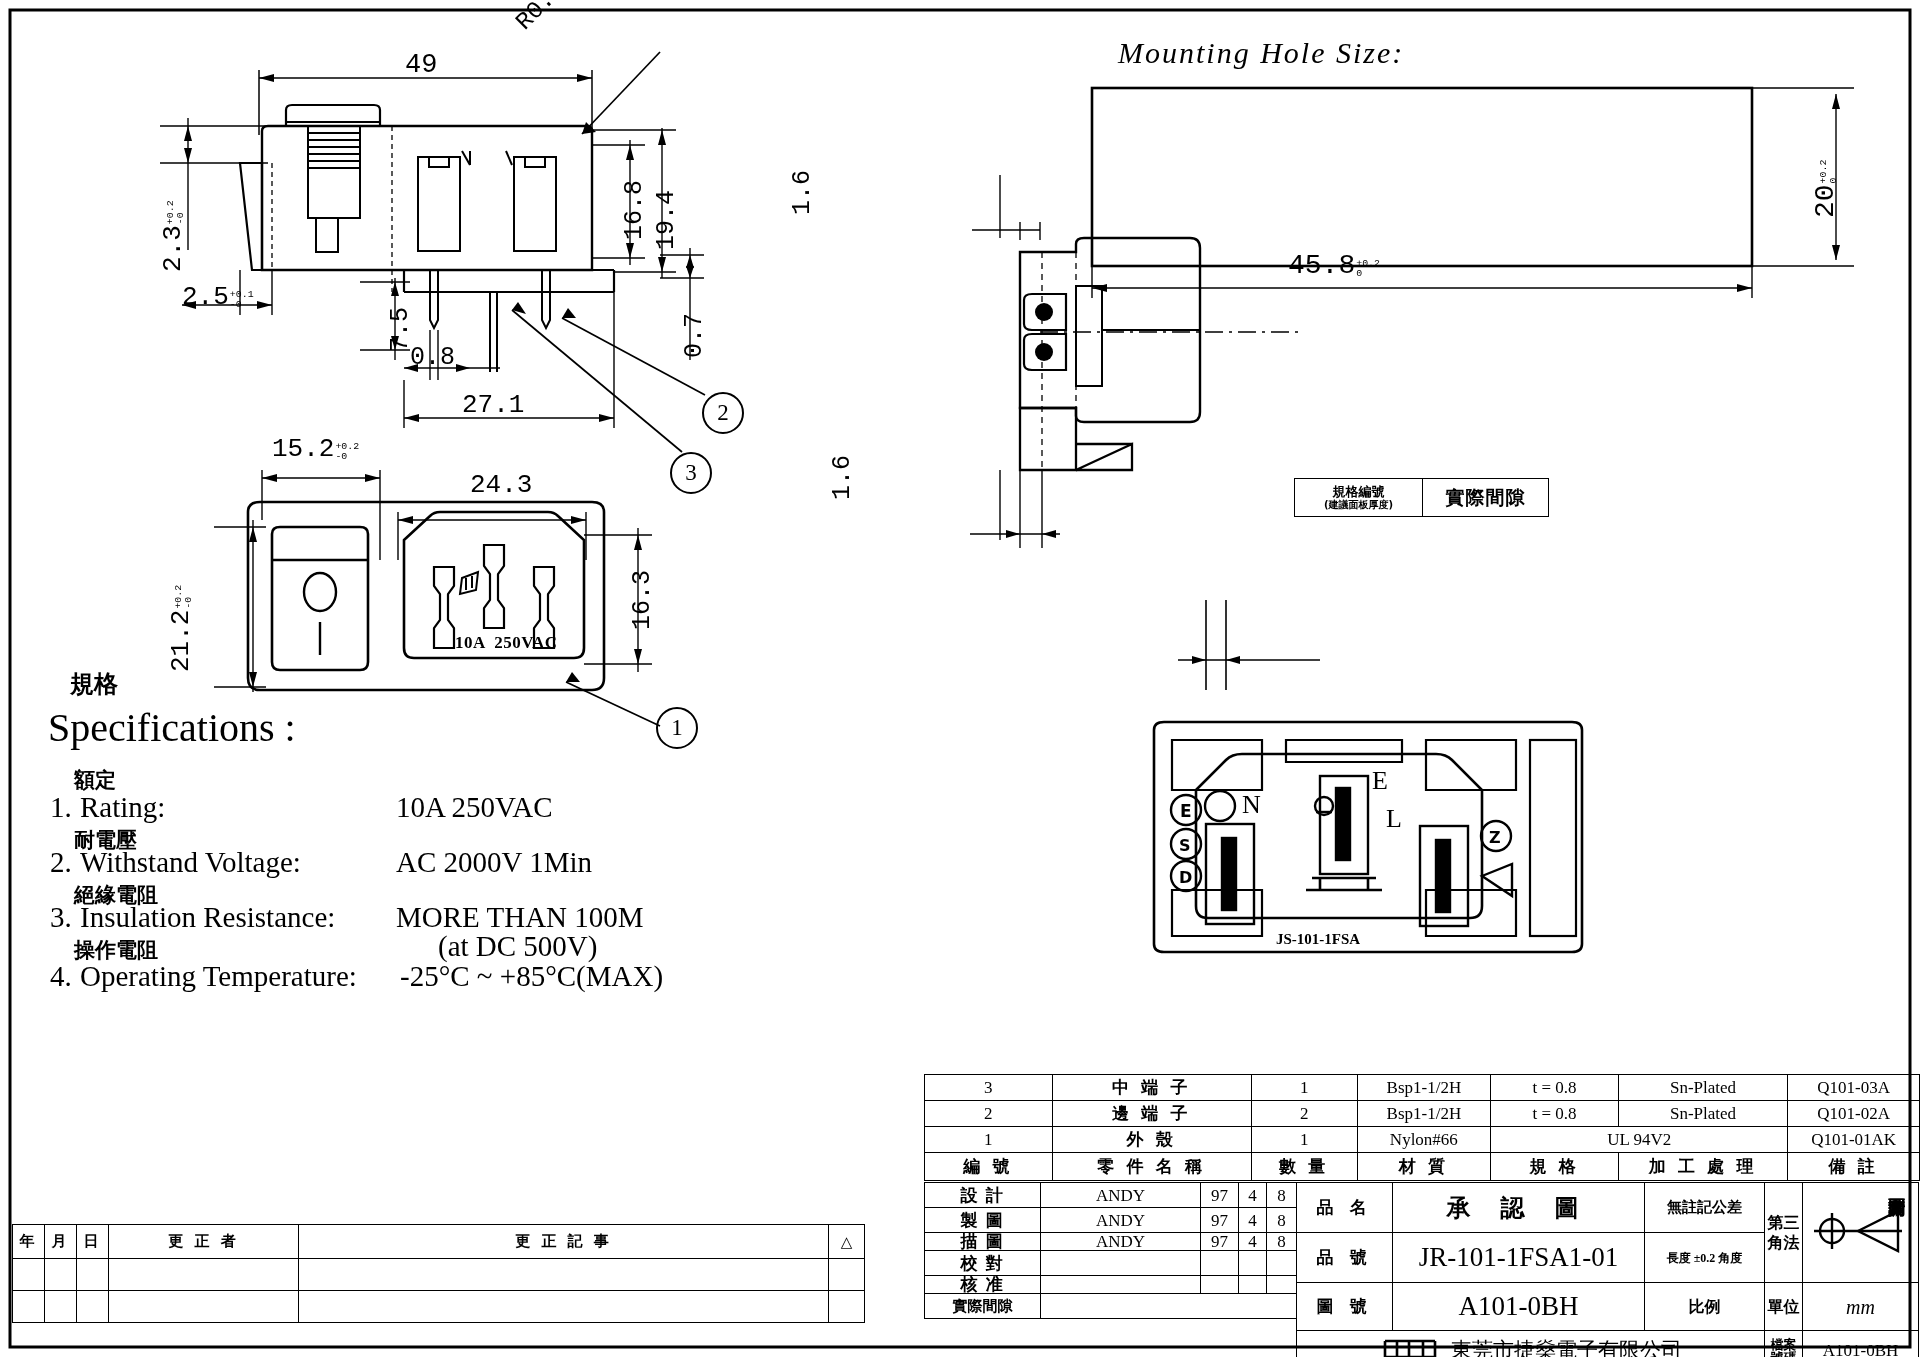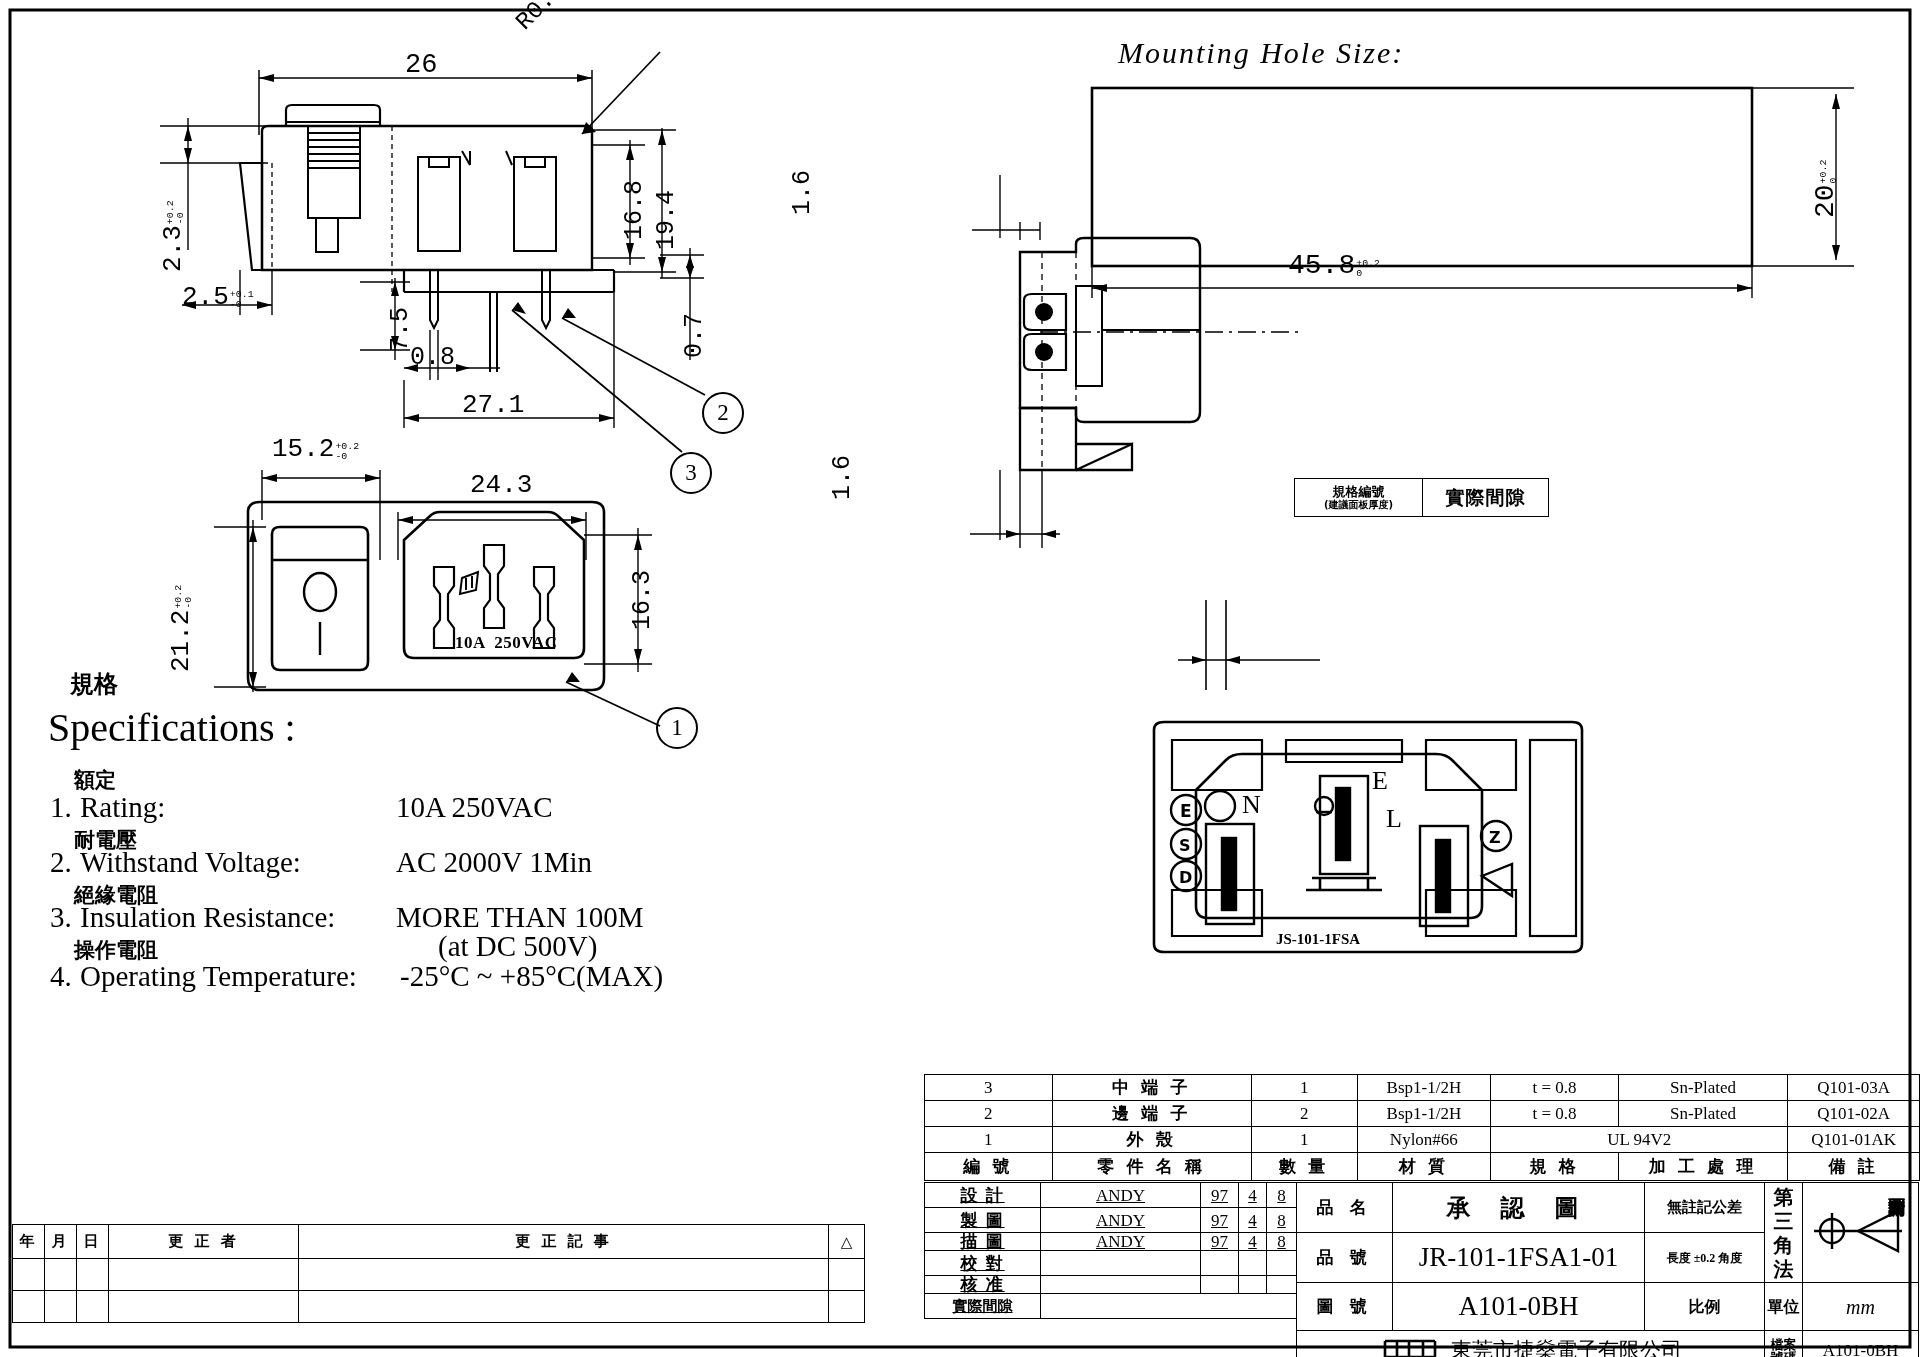--- a/index.html
+++ b/index.html
@@ -442,21 +442,21 @@
   </g>
   <text x="1489" y="843" font-family="DejaVu Sans" font-size="16" font-weight="bold" fill="#000">Z</text>
 
   <g stroke="#000" stroke-width="2.4" fill="none">
     <circle cx="1324" cy="806" r="9"></circle>
     <line x1="1316" y1="812" x2="1332" y2="812"></line>
   </g>
 
 </svg>
 
-<div class="txt mono" style="left:405px; top:52px; font-size:27px;">26</div>
+<div class="txt mono" style="left:405px; top:52px; font-size:27px;">49</div>
 
 <div class="txt mono" style="left:512px; top:18px; font-size:24px; transform:rotate(-45deg); transform-origin:0 0;">R0.2</div>
 
 <div class="abs" style="left:158px; top:272px; transform:rotate(-90deg); transform-origin:0 0;">
   <span class="mono" style="font-size:26px;">2.3</span><span class="tol mono"><span>+0.2</span><span>-0</span></span>
 </div>
 
 <div class="abs" style="left:182px; top:282px;">
   <span class="mono" style="font-size:26px;">2.5</span><span class="tol mono"><span>+0.1</span><span>-0</span></span>
 </div>
@@ -614,21 +614,21 @@
       <td class="cjkc">數   量</td>
       <td class="cjkc">材   質</td>
       <td class="cjkc">規   格</td>
       <td class="cjkc">加 工 處 理</td>
       <td class="cjkc">備     註</td>
     </tr>
   </tbody>
       </table>
 </div>
 
-<div class="abs" style="left:924px; top:1182px;text-decoration:underline;">
+<div class="abs" style="left:924px; top:1182px;">
   <table class="tb">
     <tbody>
           <tr>
       <td class="cjkc" style="width:116px; height:25px; letter-spacing:2px;">設    計</td>
       <td style="width:160px;">ANDY</td>
       <td style="width:38px;">97</td>
       <td style="width:28px;">4</td>
       <td style="width:30px;">8</td>
     </tr>
     <tr>
@@ -667,21 +667,21 @@
       </table>
 </div>
 
 <div class="abs" style="left:1296px; top:1182px;">
   <table class="tb">
     <tbody>
           <tr>
       <td class="cjkc" style="width:96px; height:50px; letter-spacing:6px;">品  名</td>
       <td class="cjkc" style="width:252px; font-size:24px; letter-spacing:12px;">承  認  圖</td>
       <td class="cjkc" style="width:120px; font-size:15px; letter-spacing:0;">無註記公差</td>
-      <td rowspan="2" class="cjkc" style="width:38px; font-size:20px; letter-spacing:0; line-height:1.2;">
+      <td rowspan="2" class="cjkc" style="width:38px; font-size:16px; letter-spacing:0; line-height:1.2;">
         <span>第三角法</span>
       </td>
       <td rowspan="2" style="width:116px;">
         <svg width="110" height="72">
           <circle cx="26" cy="36" r="12" fill="none" stroke="#000" stroke-width="2.4"></circle>
           <line x1="26" y1="18" x2="26" y2="54" stroke="#000" stroke-width="2.4"></line>
           <line x1="8" y1="36" x2="96" y2="36" stroke="#000" stroke-width="2.4"></line>
           <path d="M52,36 L92,16 L92,56 Z" fill="none" stroke="#000" stroke-width="2.4"></path>
         </svg>
       </td>

